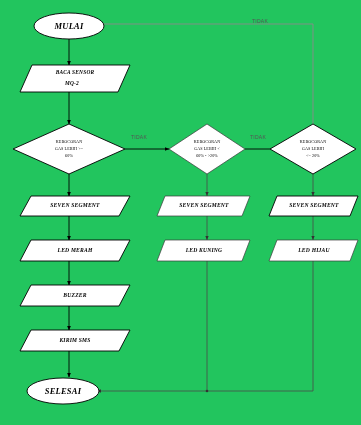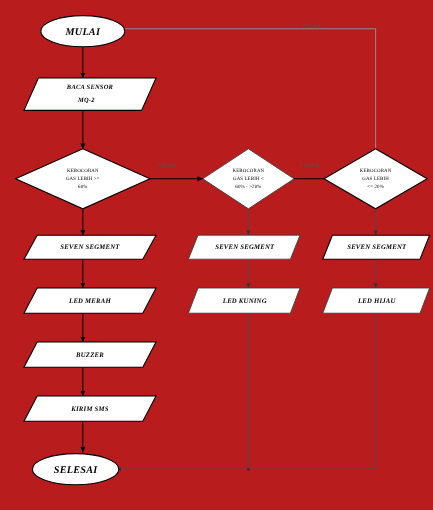--- a/index.html
+++ b/index.html
@@ -7,21 +7,21 @@
     padding: 0;
     background: #ffffff;
   }
   body {
     font-family: "Liberation Serif", serif;
   }
   #flowchart-canvas {
     position: relative;
     width: 361px;
     height: 425px;
-    background: #b91c1c;
+    background: #22c55e;
     overflow: hidden;
   }
   #flow-svg {
     position: absolute;
     top: 0;
     left: 0;
     width: 361px;
     height: 425px;
   }
   .node-label {

